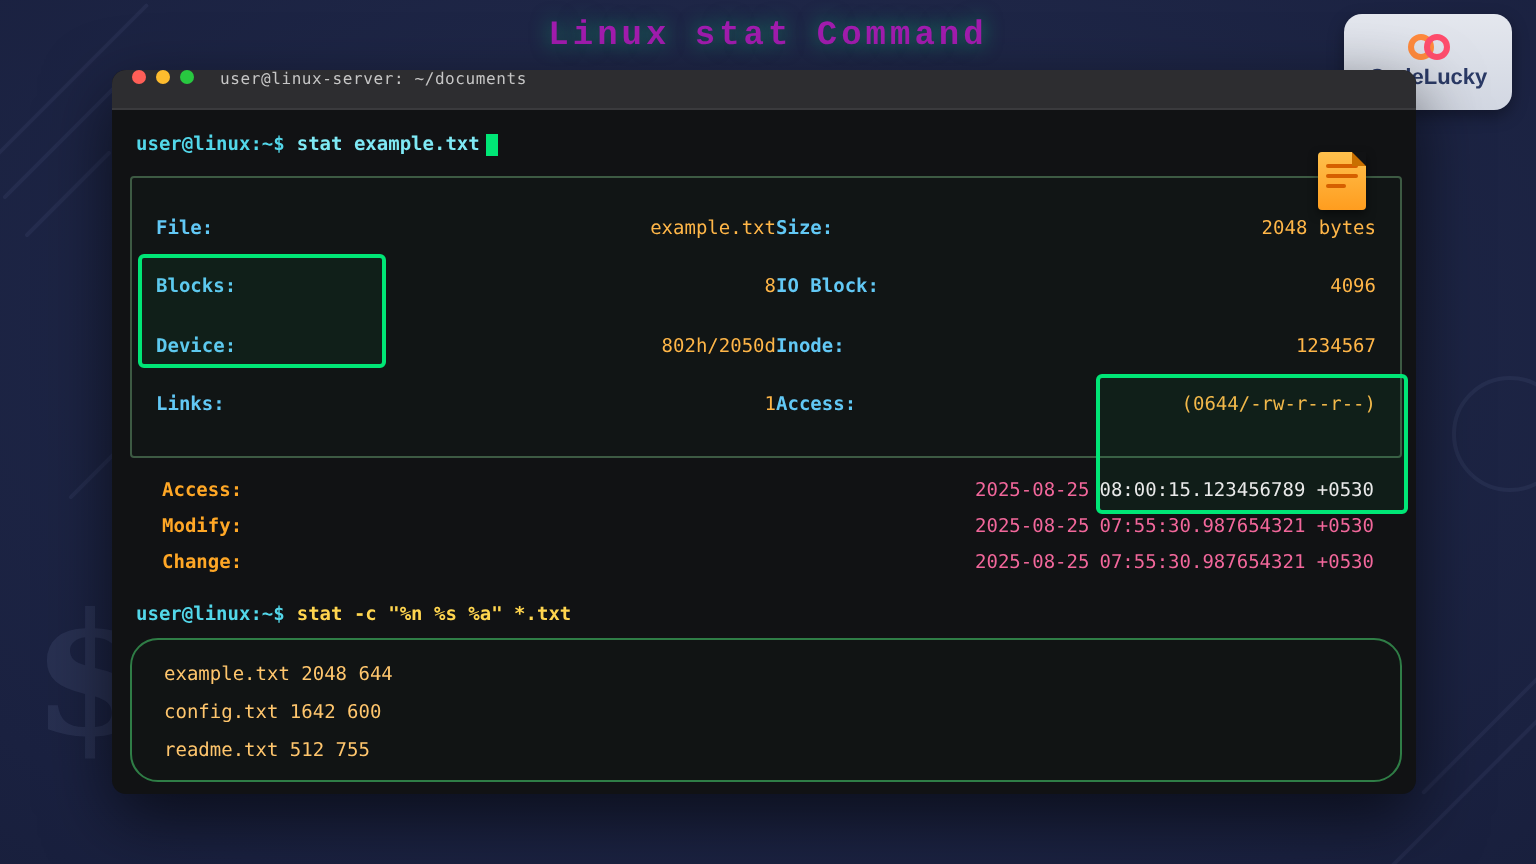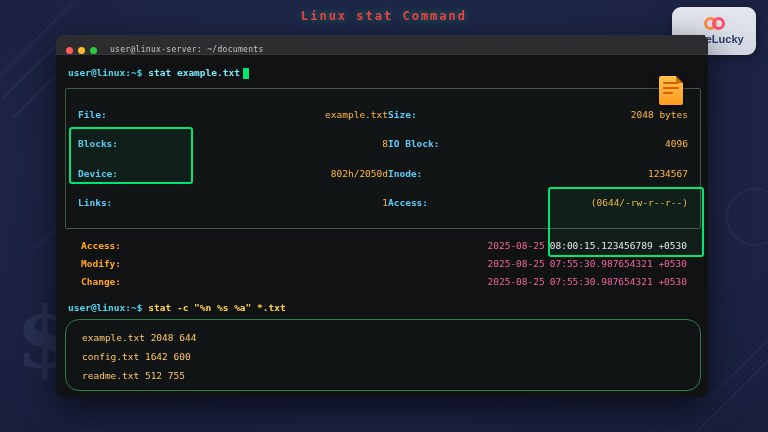--- a/index.html
+++ b/index.html
@@ -20,41 +20,42 @@
     position:absolute;left:16px;top:296px;font-family:"DejaVu Serif",serif;
     font-size:84px;font-weight:bold;color:rgba(130,148,196,0.13);line-height:1;
   }
   .deco-circle{
     position:absolute;right:-16px;top:188px;width:54px;height:54px;border-radius:50%;
     border:2px solid rgba(150,170,220,0.08);
   }
   
   .page-title{
     position:absolute;top:9px;left:0;width:100%;text-align:center;
-    color:#ef4444;font-size:12px;font-weight:bold;letter-spacing:2px;
+    color:#a21caf;font-size:17px;font-weight:bold;letter-spacing:2px;
     text-shadow:0 0 10px rgba(12,232,129,0.55);
+    font-family:Liberation Mono, monospace;
   }
   
   .brand-card{
     position:absolute;right:12px;top:7px;width:84px;height:48px;border-radius:9px;
     background:linear-gradient(#e4e7ee,#d2d7e2);box-shadow:0 3px 8px rgba(0,0,0,0.35);
     display:flex;flex-direction:column;align-items:center;justify-content:center;gap:3px;
   }
   .brand-logo{display:flex;align-items:center;}
   .ring{width:13px;height:13px;border-radius:50%;box-sizing:border-box;}
   .ring-l{border:3px solid #ff8a3d;}
   .ring-r{border:3px solid #ff4d6d;margin-left:-5px;}
   .brand-name{font-family:"Liberation Sans",sans-serif;font-size:11px;font-weight:bold;color:#2b3a66;}
   
   .terminal{
     position:absolute;left:56px;top:35px;width:652px;height:362px;border-radius:7px;
     background:#111214;box-shadow:0 12px 34px rgba(0,0,0,0.6);overflow:hidden;
   }
   .titlebar{
-    height:20px;background:#2d2d30;display:flex;align-items:flex-end;padding-left:10px;
+    height:20px;background:#2d2d30;display:flex;align-items:flex-start;padding-left:10px;
     border-bottom:1px solid #3a3a3d;box-sizing:border-box;
   }
   .dot{width:7px;height:7px;border-radius:50%;margin-right:5px;display:inline-block;}
   .dot.red{background:#ff5f57;}
   .dot.yellow{background:#febc2e;}
   .dot.green{background:#28c840;}
   .tb-title{color:#c6c6c6;font-size:8px;margin-left:8px;letter-spacing:0.3px;}
   .tbody{position:relative;width:100%;height:342px;font-size:9.5px;}
   
   .line{position:absolute;left:12px;white-space:pre;}

